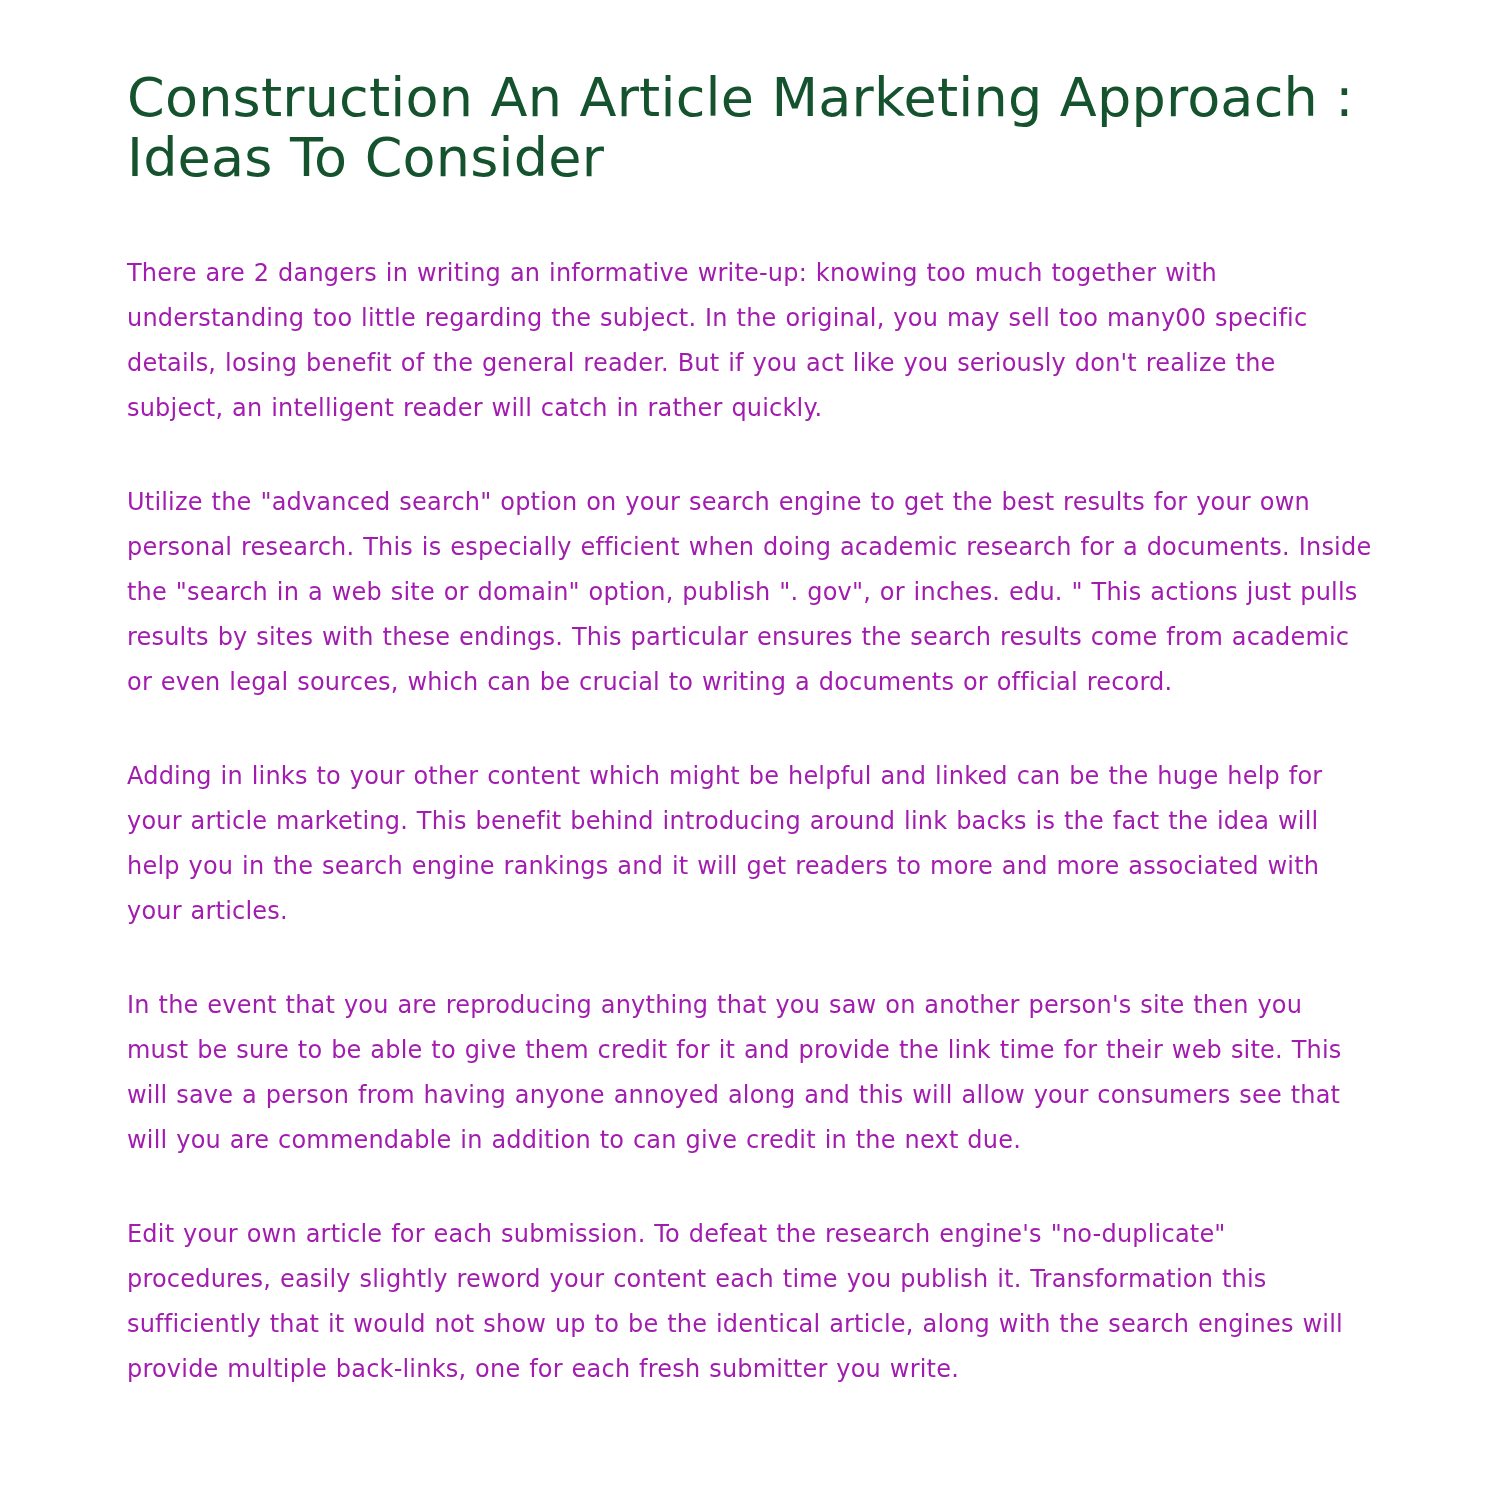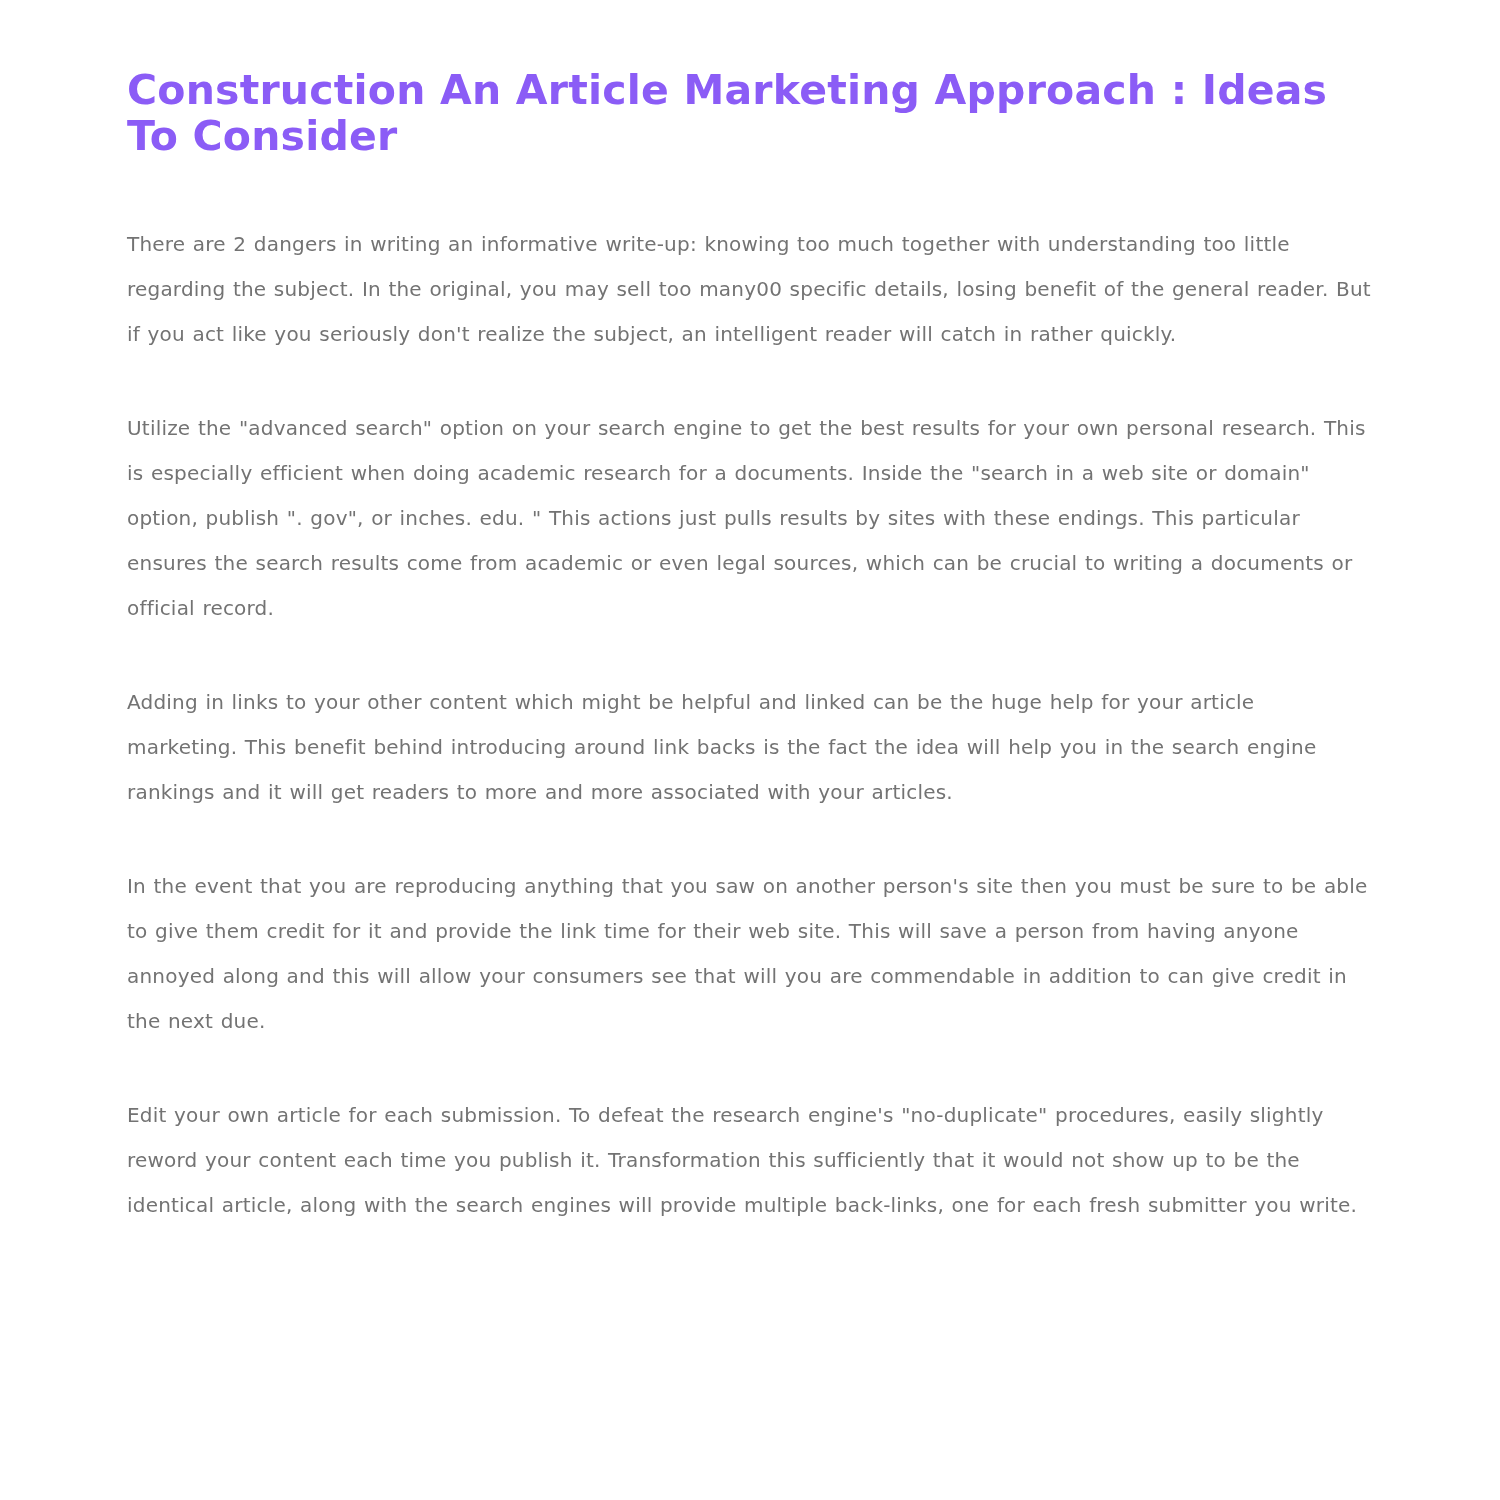--- a/index.html
+++ b/index.html
@@ -11,32 +11,32 @@
     width: 1500px;
     height: 1500px;
     background: #ffffff;
     overflow: hidden;
     position: relative;
   }
   .content {
     padding: 68px 128px 0 127px;
   }
   .doc-title {
-    font-size: 41px;
+    font-size: 54px;
     line-height: 1.12;
-    font-weight: 700;
-    color: #8b5cf6;
+    font-weight: 400;
+    color: #14532d;
     letter-spacing: 0.2px;
     margin-bottom: 62px;
   }
   .doc-paragraph {
-    font-size: 20px;
+    font-size: 24px;
     line-height: 45px;
     font-weight: 400;
-    color: #737373;
+    color: #a21caf;
     letter-spacing: 0.2px;
     margin-bottom: 49px;
     word-spacing: 1px;
   }
 </style>
 </head>
 <body>
 
 <div class="page">
   <div class="content">

